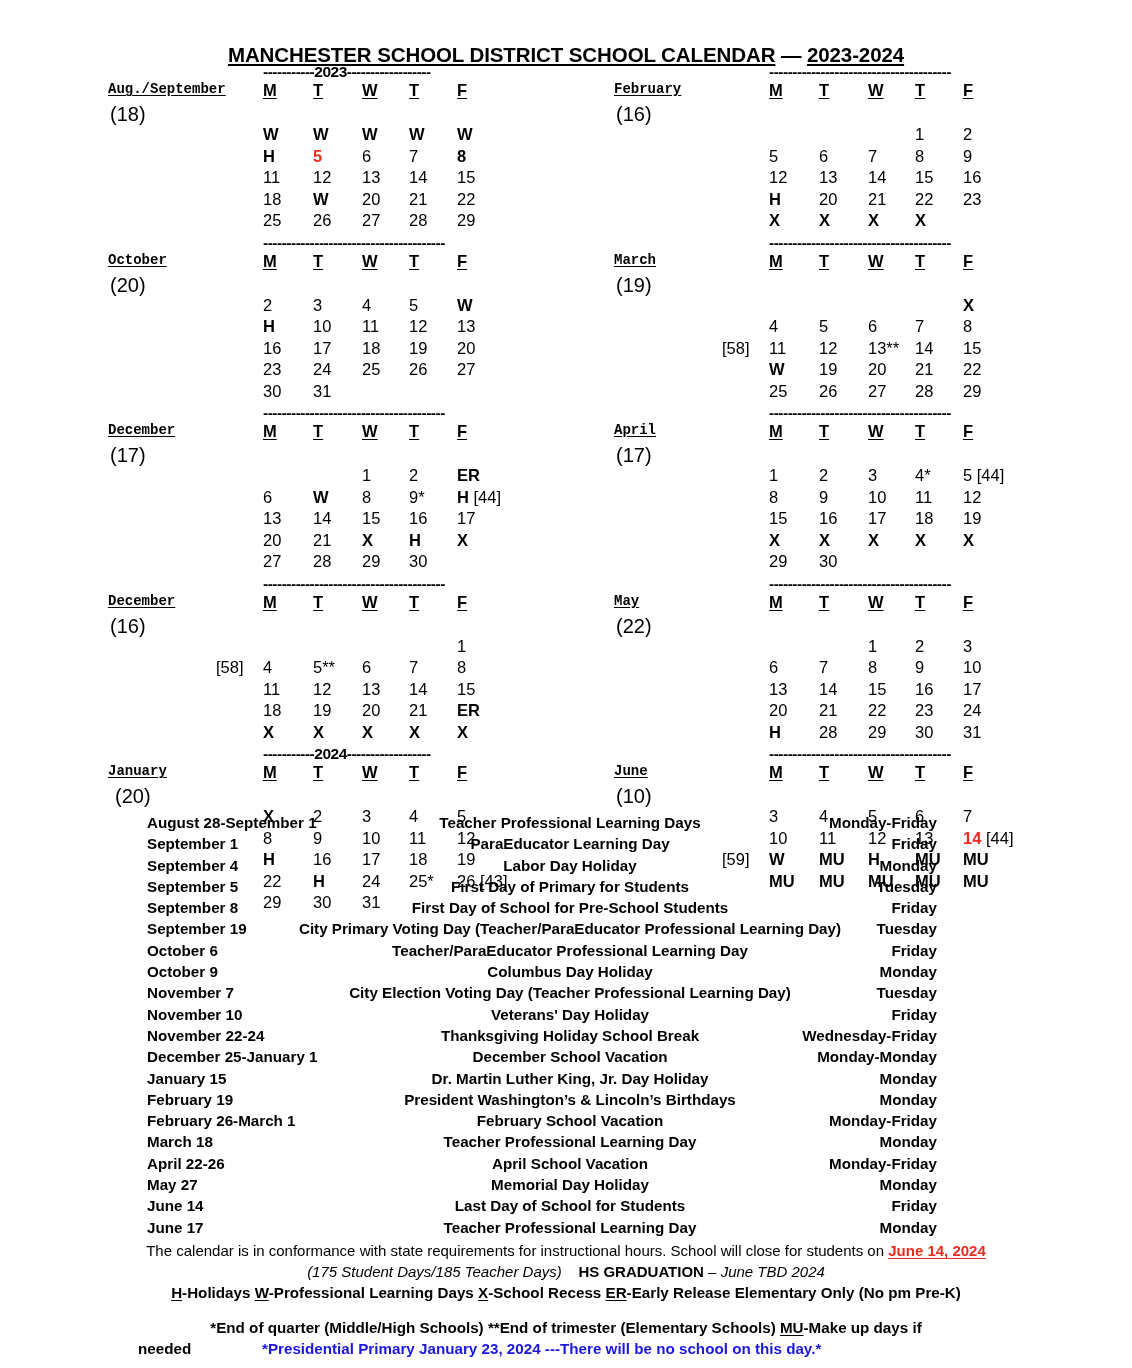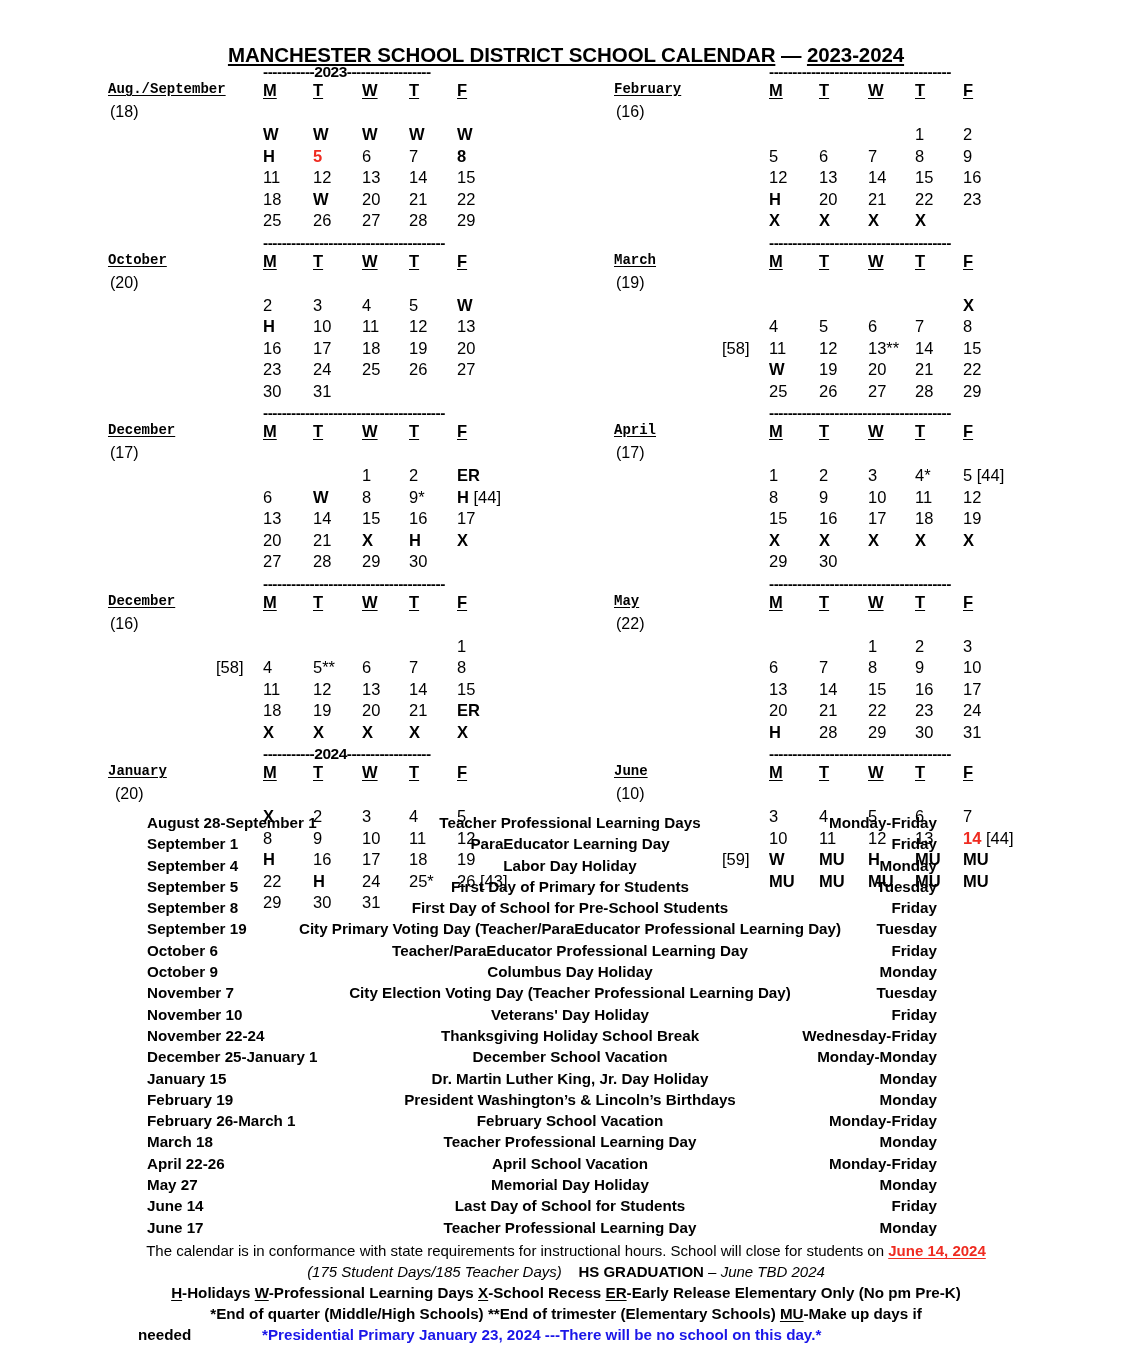--- a/index.html
+++ b/index.html
@@ -94,21 +94,21 @@
     font-weight: bold;
     text-decoration: underline;
     text-underline-offset: 2px;
     white-space: nowrap;
     font-family: Liberation Mono, monospace;
   }
   .mdays {
     position: absolute;
     left: 2px;
     top: 22px;
-    font-size: 16px;
+    font-size: 20px;
     white-space: nowrap;
   }
   .mdays.indent { left: 7px; }
 
   .dowrow {
     position: absolute;
     left: 155px;
     top: 0;
     width: 215px;
   }
@@ -220,20 +220,21 @@
     font-weight: bold;
     height: 21px;
     white-space: nowrap;
   }
   .f4 {
     text-align: center;
     font-size: 15.2px;
     font-weight: bold;
     height: 21px;
     white-space: nowrap;
+    margin-top: 14px;
   }
   .f5 {
     position: relative;
     height: 22px;
     font-size: 15.2px;
     font-weight: bold;
   }
   .f5 .needed {
     position: absolute;
     left: 138px;

